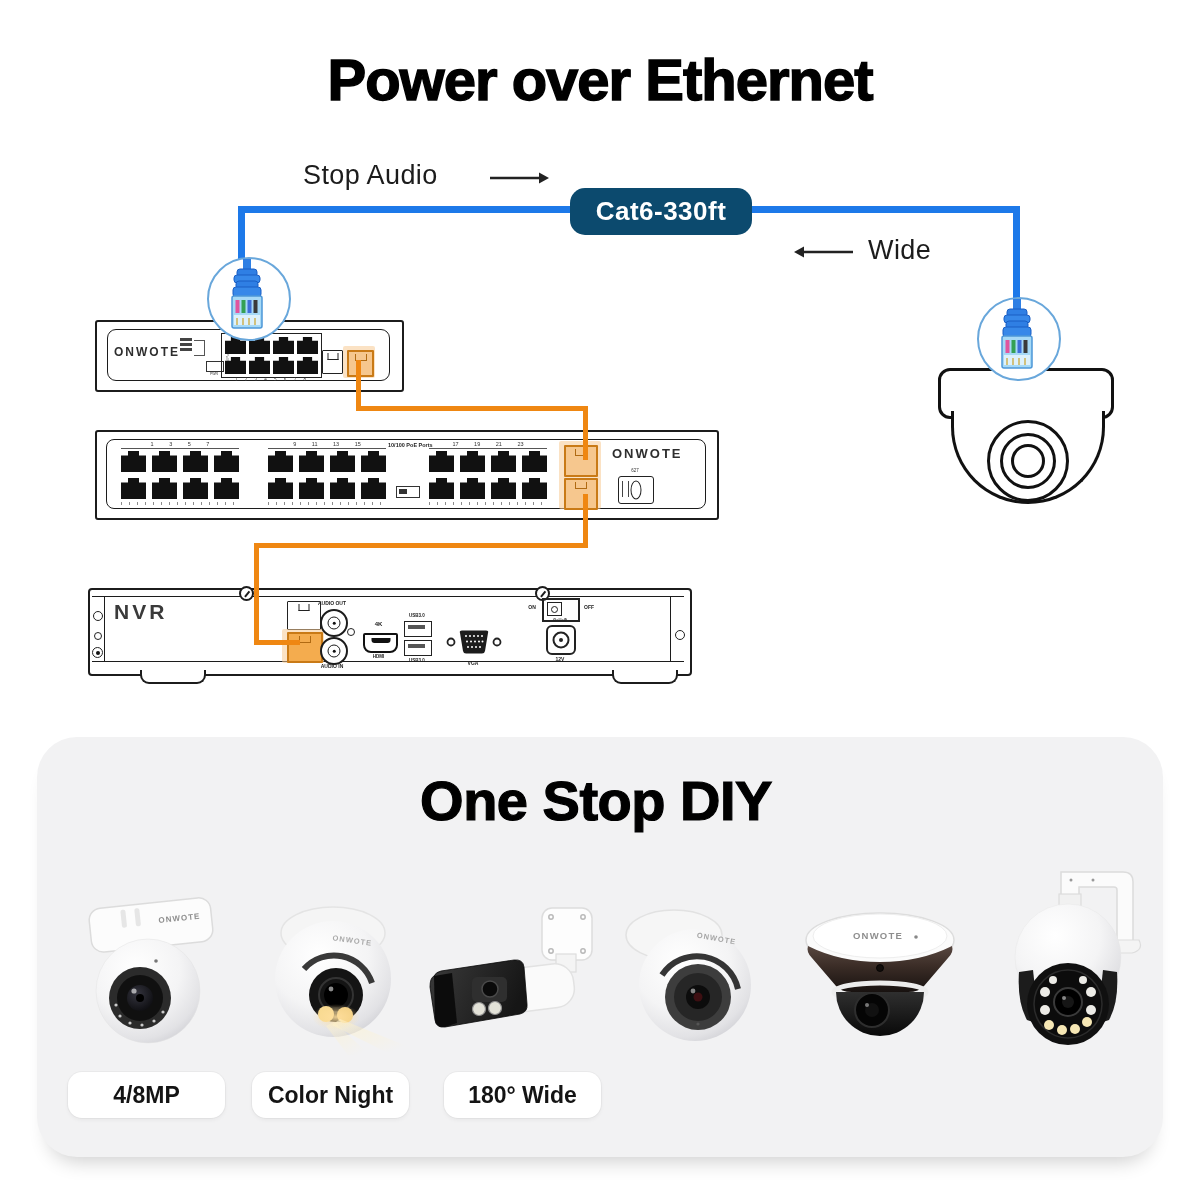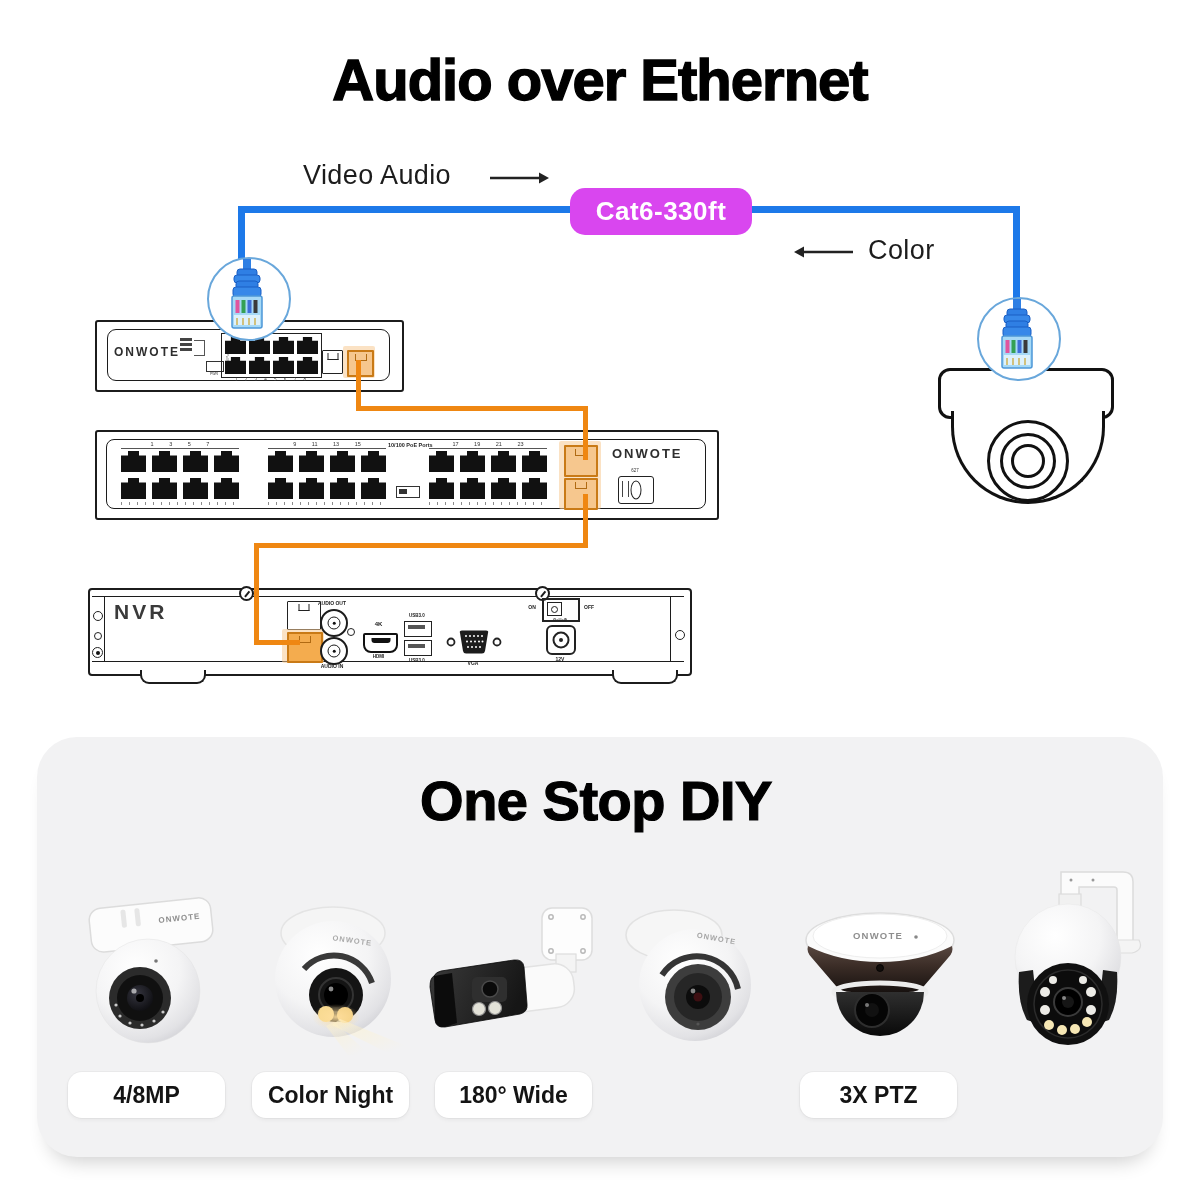--- a/index.html
+++ b/index.html
@@ -14,21 +14,21 @@
   .panel-title{left:0;right:8px;top:768px;text-align:center;font-size:56px;font-weight:700;
                letter-spacing:-0.5px;color:#000;-webkit-text-stroke:1.2px #000}
   .lbl{font-size:27px;color:#1c1c1c;letter-spacing:.4px}
 
   
   .cb{position:absolute;background:#1D79E9}
   .co{position:absolute;background:#EF8712}
 
   
   .badge{position:absolute;left:570px;top:188px;width:182px;height:47px;border-radius:15px;
-         background:#d946ef;color:#fff;font-size:26px;font-weight:700;letter-spacing:.5px;
+         background:#0c4a6e;color:#fff;font-size:26px;font-weight:700;letter-spacing:.5px;
          display:flex;align-items:center;justify-content:center}
 
   
   .dev{position:absolute;background:#fff;border:2.5px solid #1c1c1c;border-radius:3px}
   .inner{position:absolute;border:1.5px solid #1c1c1c;border-radius:9px;background:#fff}
   .brand{position:absolute;font-weight:700;color:#2e2e2e;letter-spacing:2px}
 
   
   .pb{position:absolute;background:#111;
       clip-path:polygon(0 22%,28% 22%,28% 0,72% 0,72% 22%,100% 22%,100% 100%,0 100%)}
@@ -70,21 +70,21 @@
          background:#F2F2F3;box-shadow:0 16px 20px -12px rgba(0,0,0,.20)}
   .pill{position:absolute;top:1072px;width:157px;height:46px;background:#fff;border-radius:14px;
         display:flex;align-items:center;justify-content:center;font-size:23px;font-weight:700;
         color:#141414;box-shadow:0 0 0 1px rgba(0,0,0,.03),0 2px 4px rgba(0,0,0,.05)}
 </style>
 </head>
 <body>
 
 <div class="stage">
 
-  <div class="t main-title">Audio over Ethernet</div>
+  <div class="t main-title">Power over Ethernet</div>
 
   <div class="abs" style="inset:0">
     <div class="dev" style="left:95px;top:320px;width:305px;height:68px"></div>
     <div class="inner" style="left:107px;top:329px;width:281px;height:50px"></div>
     <div class="t brand" style="left:114px;top:345px;font-size:12px">ONWOTE</div>
 
     <div class="abs" style="left:180px;top:338px;width:12px;height:2.5px;background:#444"></div>
     <div class="abs" style="left:180px;top:343px;width:12px;height:2.5px;background:#444"></div>
     <div class="abs" style="left:180px;top:348px;width:12px;height:2.5px;background:#444"></div>
     <div class="abs" style="left:194px;top:340px;width:10px;height:14px;border-right:1px solid #555;border-top:1px solid #555;border-bottom:1px solid #555"></div>
@@ -309,30 +309,30 @@
       <rect x="10" y="56" width="26" height="10" fill="#DDF1FC"></rect>
       <g stroke="#C9A227" stroke-width="1.2">
         <line x1="13" y1="59" x2="13" y2="66"></line>
           <line x1="19" y1="59" x2="19" y2="66"></line>
         <line x1="25" y1="59" x2="25" y2="66"></line>
           <line x1="31" y1="59" x2="31" y2="66"></line>
       </g>
     </svg>
   </div>
 
-  <div class="t lbl" style="left:303px;top:160px">Video Audio</div>
+  <div class="t lbl" style="left:303px;top:160px">Stop Audio</div>
   <svg class="abs" style="left:487px;top:167px" width="64" height="22" viewBox="0 0 64 22">
     <line x1="3" y1="11" x2="52" y2="11" stroke="#222" stroke-width="2.4"></line>
     <path d="M52 5.5 L62 11 L52 16.5 Z" fill="#222"></path>
   </svg>
   <svg class="abs" style="left:792px;top:241px" width="64" height="22" viewBox="0 0 64 22">
     <line x1="12" y1="11" x2="61" y2="11" stroke="#222" stroke-width="2.4"></line>
     <path d="M12 5.5 L2 11 L12 16.5 Z" fill="#222"></path>
   </svg>
-  <div class="t lbl" style="left:868px;top:235px">Color</div>
+  <div class="t lbl" style="left:868px;top:235px">Wide</div>
 
   <div class="panel"></div>
   <div class="t panel-title">One Stop DIY</div>
 
   <svg class="abs" style="left:60px;top:895px" width="180" height="160" viewBox="0 0 180 160">
     <g transform="rotate(-6 90 30)">
       <rect x="30" y="8" width="122" height="44" rx="12" fill="#fcfcfc" stroke="#dcdcdc" stroke-width="1.5"></rect>
       <rect x="62" y="12" width="5" height="18" rx="2" fill="#e6e6e6"></rect>
       <rect x="76" y="12" width="5" height="18" rx="2" fill="#e6e6e6"></rect>
       <text x="120" y="29" text-anchor="middle" font-size="8" letter-spacing="1" fill="#8f8f8f" font-weight="bold">ONWOTE</text>
@@ -443,22 +443,21 @@
       <circle cx="100" cy="179" r="5"></circle>
         <circle cx="112" cy="172" r="5"></circle>
     </g>
     <circle cx="93" cy="152" r="14" fill="#000" stroke="#3a3a3a" stroke-width="2"></circle>
     <circle cx="93" cy="152" r="6" fill="#161616"></circle>
     <circle cx="89" cy="148" r="2" fill="#fff" opacity="0.5"></circle>
   </svg>
 
   <div class="pill" style="left:68px">4/8MP</div>
   <div class="pill" style="left:252px">Color Night</div>
-  <div class="pill" style="left:435px">180° Wide</div>
-  <div class="pill" style="left:800px">3X PTZ</div>
+  <div class="pill" style="left:444px">180° Wide</div>
 
   <svg width="0" height="0" style="position:absolute" aria-hidden="true">
     <defs>
       <radialGradient id="gBall" cx="38%" cy="30%" r="78%">
         <stop offset="0%" stop-color="#ffffff"></stop>
         <stop offset="55%" stop-color="#f4f4f5"></stop>
         <stop offset="85%" stop-color="#e2e2e5"></stop>
         <stop offset="100%" stop-color="#cfcfd4"></stop>
       </radialGradient>
       <radialGradient id="gGlass" cx="40%" cy="35%" r="75%">

